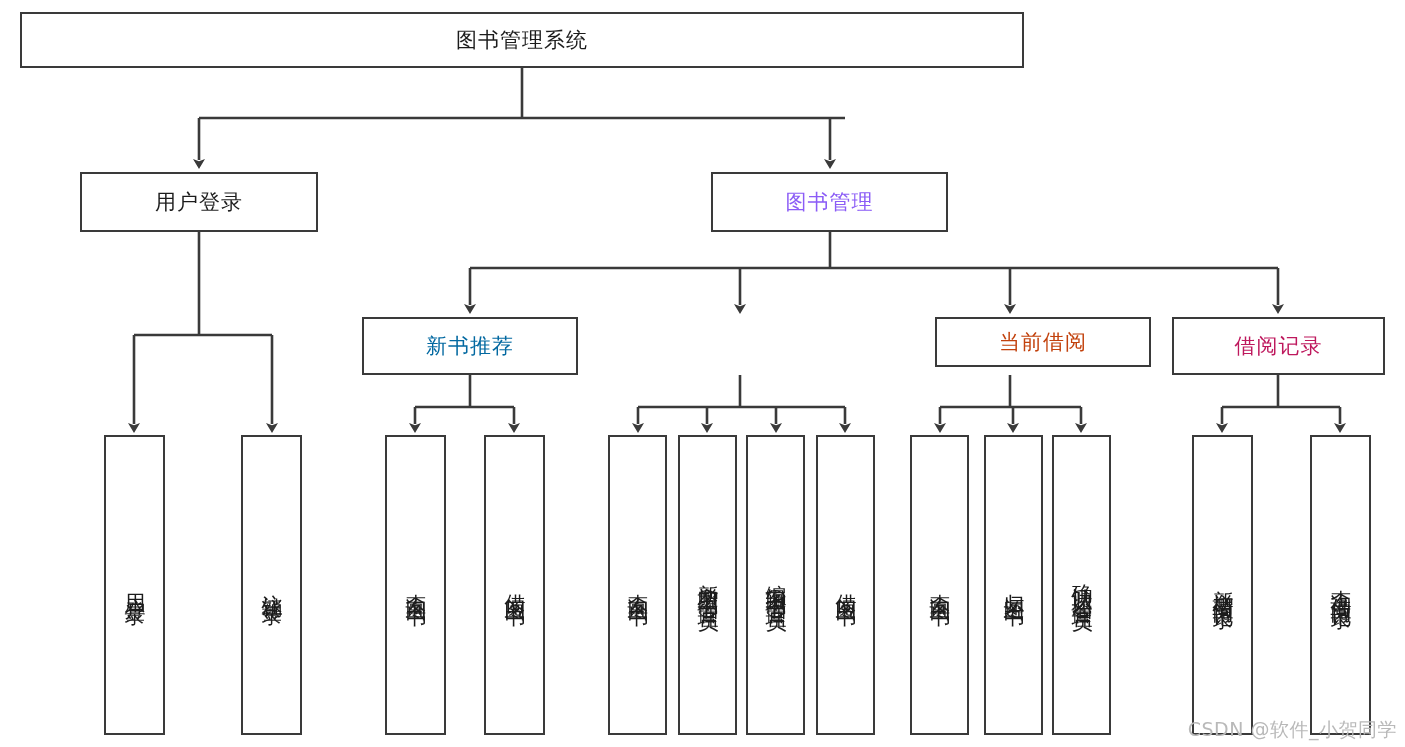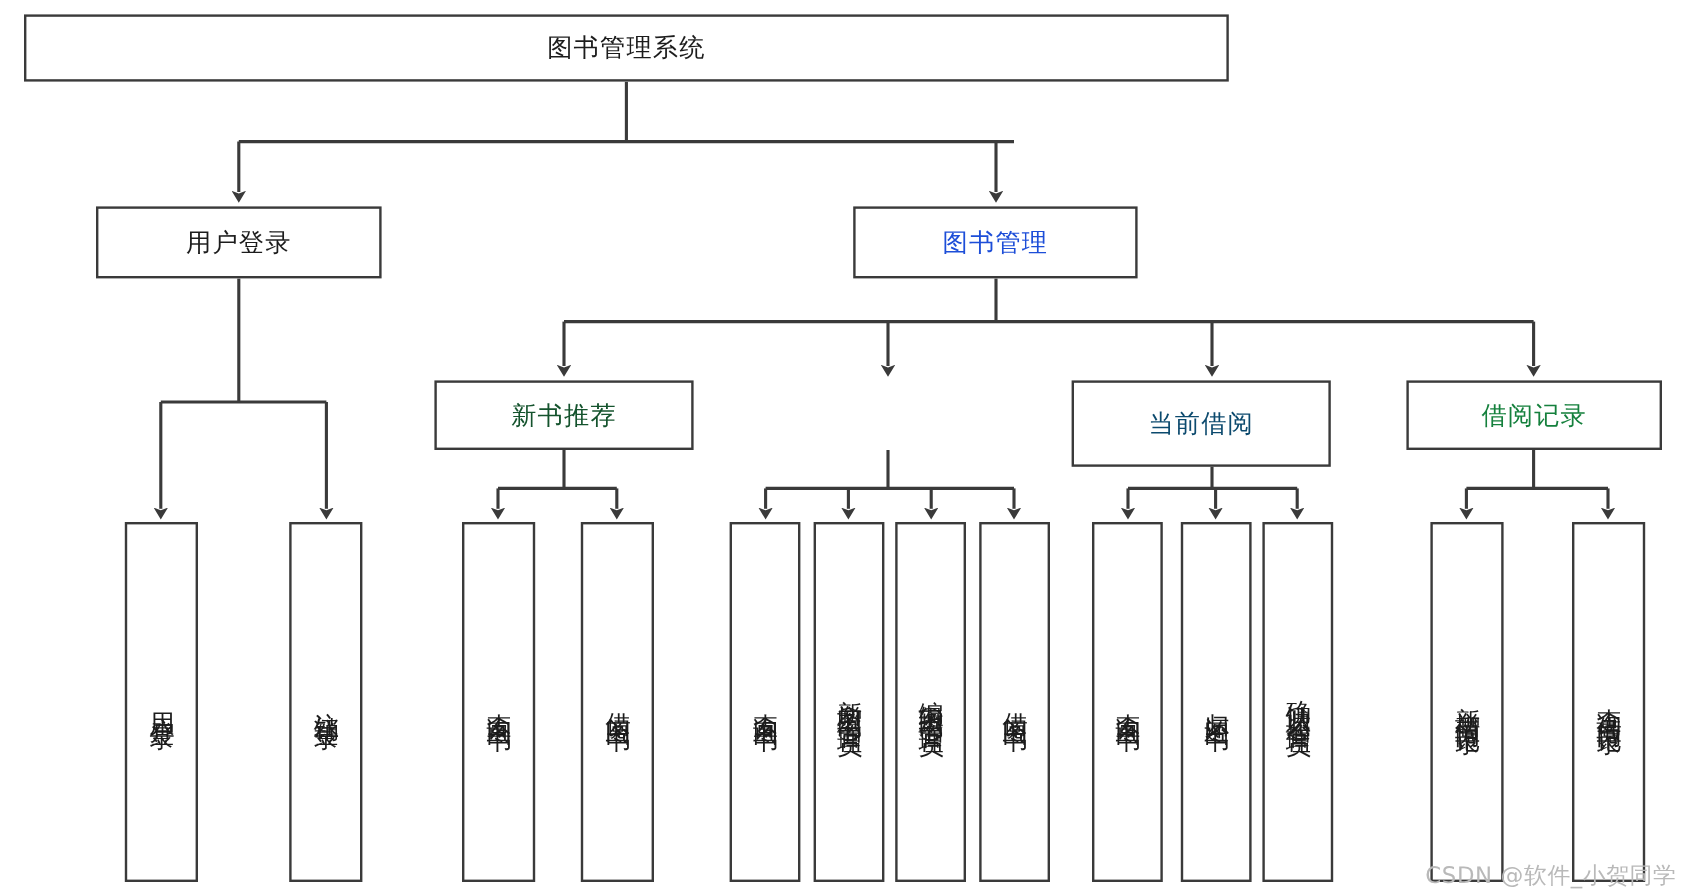--- a/index.html
+++ b/index.html
@@ -119,25 +119,25 @@
       <path d="M1278,375 L1278,407"></path>
       <path d="M1222,407 L1340,407"></path>
       <path d="M1222,407 L1222,424" marker-end="url(#arrow)"></path>
       <path d="M1340,407 L1340,424" marker-end="url(#arrow)"></path>
     </g>
   </svg>
 
   <div class="node h" style="left: 20px; top: 12px; width: 1004px; height: 56px; border-color: rgb(58, 58, 58); background: rgb(255, 255, 255); color: rgb(28, 28, 28);">图书管理系统</div>
 
   <div class="node h" style="left: 80px; top: 172px; width: 238px; height: 60px; border-color: rgb(58, 58, 58); background: rgb(255, 255, 255); color: rgb(28, 28, 28);">用户登录</div>
-  <div class="node h" style="left: 711px; top: 172px; width: 237px; height: 60px; border-color: rgb(58, 58, 58); background: rgb(255, 255, 255); color: #1d4ed8;">图书管理</div>
+  <div class="node h" style="left: 711px; top: 172px; width: 237px; height: 60px; border-color: rgb(58, 58, 58); background: rgb(255, 255, 255); color: #8b5cf6;">图书管理</div>
 
-  <div class="node h" style="left: 362px; top: 317px; width: 216px; height: 58px; border-color: rgb(58, 58, 58); background: rgb(255, 255, 255); color: #14532d;">新书推荐</div>
-  <div class="node h" style="left: 893px; top: 317px; width: 216px; height: 72px; border-color: rgb(58, 58, 58); background: rgb(255, 255, 255); color: #0c4a6e;">当前借阅</div>
-  <div class="node h" style="left: 1172px; top: 317px; width: 213px; height: 58px; border-color: rgb(58, 58, 58); background: rgb(255, 255, 255); color: #15803d;">借阅记录</div>
+  <div class="node h" style="left: 362px; top: 317px; width: 216px; height: 58px; border-color: rgb(58, 58, 58); background: rgb(255, 255, 255); color: #0369a1;">新书推荐</div>
+  <div class="node h" style="left: 935px; top: 317px; width: 216px; height: 50px; border-color: rgb(58, 58, 58); background: rgb(255, 255, 255); color: #c2410c;">当前借阅</div>
+  <div class="node h" style="left: 1172px; top: 317px; width: 213px; height: 58px; border-color: rgb(58, 58, 58); background: rgb(255, 255, 255); color: #be185d;">借阅记录</div>
 
   <div class="node v" style="left: 104px; top: 435px; width: 61px; height: 300px; border-color: rgb(58, 58, 58); background: rgb(255, 255, 255); color: rgb(28, 28, 28);">
     <span class="vtext">用户登录</span>
   </div>
   <div class="node v" style="left: 241px; top: 435px; width: 61px; height: 300px; border-color: rgb(58, 58, 58); background: rgb(255, 255, 255); color: rgb(28, 28, 28);">
     <span class="vtext">注销登录</span>
   </div>
   <div class="node v" style="left: 385px; top: 435px; width: 61px; height: 300px; border-color: rgb(58, 58, 58); background: rgb(255, 255, 255); color: rgb(28, 28, 28);">
     <span class="vtext">查询图书</span>
   </div>

